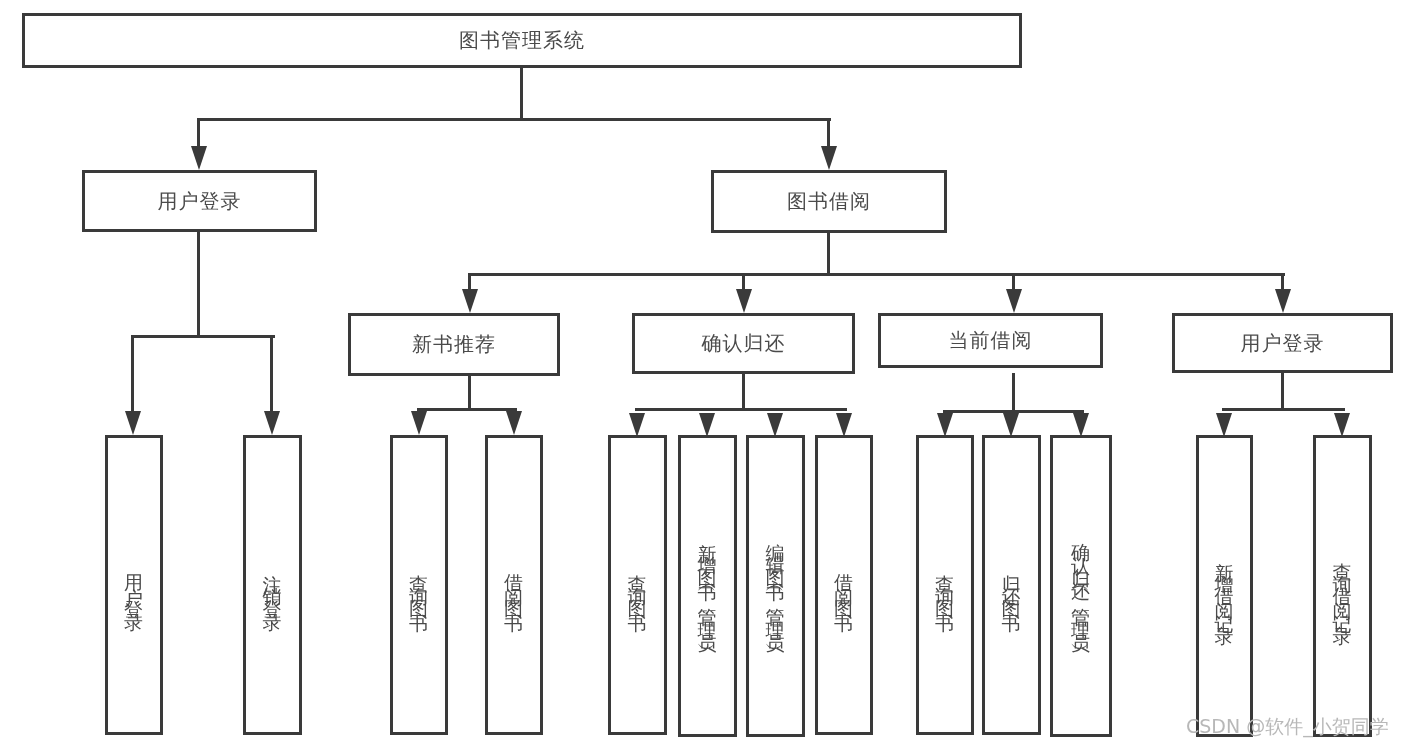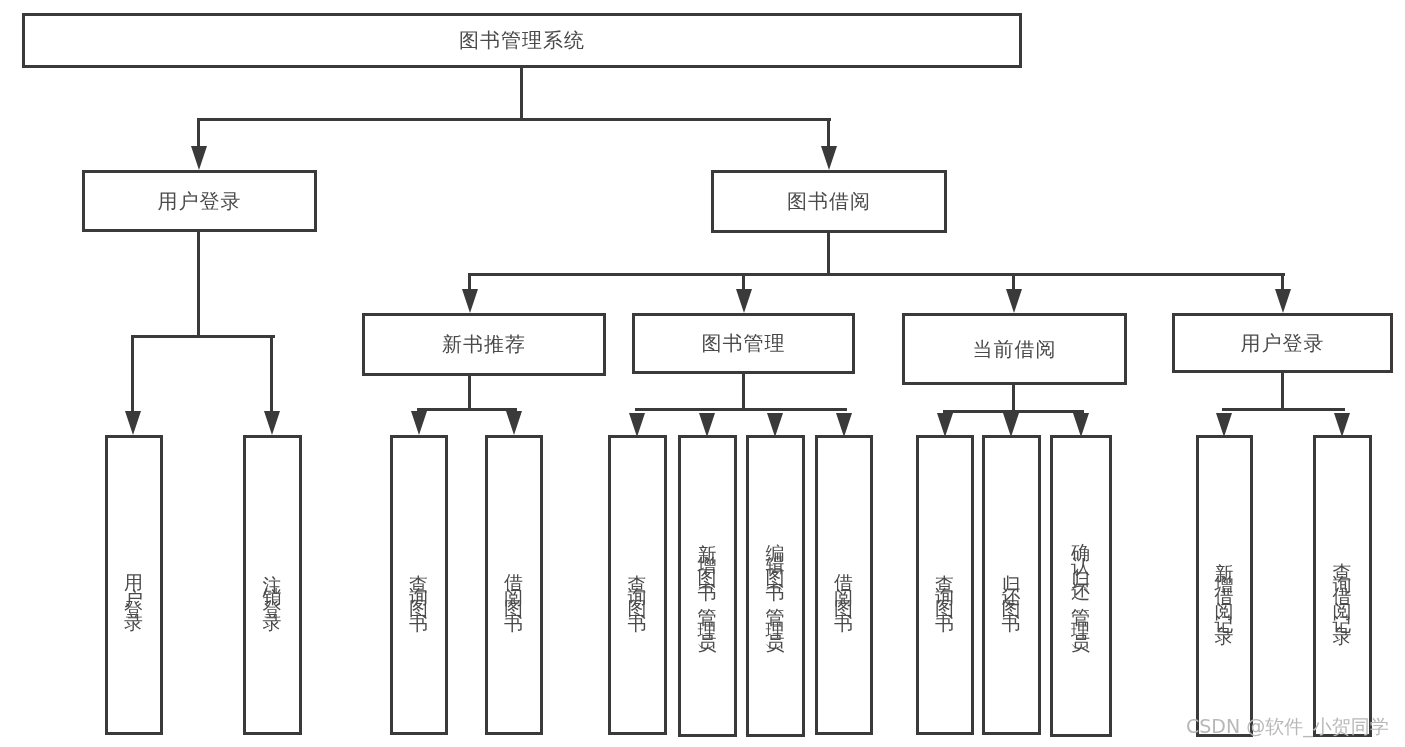--- a/index.html
+++ b/index.html
@@ -128,23 +128,23 @@
   <div class="vline" style="left:1281px;top:373px;height:35px"></div>
   <div class="hline" style="left:1222px;top:408px;width:123px"></div>
   <div class="arrow" style="left:1216px;top:413px"></div>
   <div class="arrow" style="left:1334px;top:413px"></div>
 
   <div class="hbox" style="left:22px;top:13px;width:1000px;height:55px">图书管理系统</div>
 
   <div class="hbox" style="left:82px;top:170px;width:235px;height:62px">用户登录</div>
   <div class="hbox" style="left:711px;top:170px;width:236px;height:63px">图书借阅</div>
 
-  <div class="hbox" style="left:362px;top:313px;width:244px;height:63px">新书推荐</div>
-  <div class="hbox" style="left:632px;top:313px;width:223px;height:61px">图书管理</div>
-  <div class="hbox" style="left:902px;top:313px;width:225px;height:72px">当前借阅</div>
+  <div class="hbox" style="left:348px;top:313px;width:212px;height:63px">新书推荐</div>
+  <div class="hbox" style="left:632px;top:313px;width:223px;height:61px">确认归还</div>
+  <div class="hbox" style="left:878px;top:313px;width:225px;height:55px">当前借阅</div>
   <div class="hbox" style="left:1172px;top:313px;width:221px;height:60px">用户登录</div>
 
   <div class="vbox" style="left:105px;top:435px;width:58px;height:300px">
     <span>用户登录</span>
   </div>
   <div class="vbox" style="left:243px;top:435px;width:59px;height:300px">
     <span>注销登录</span>
   </div>
 
   <div class="vbox" style="left:390px;top:435px;width:58px;height:300px">

